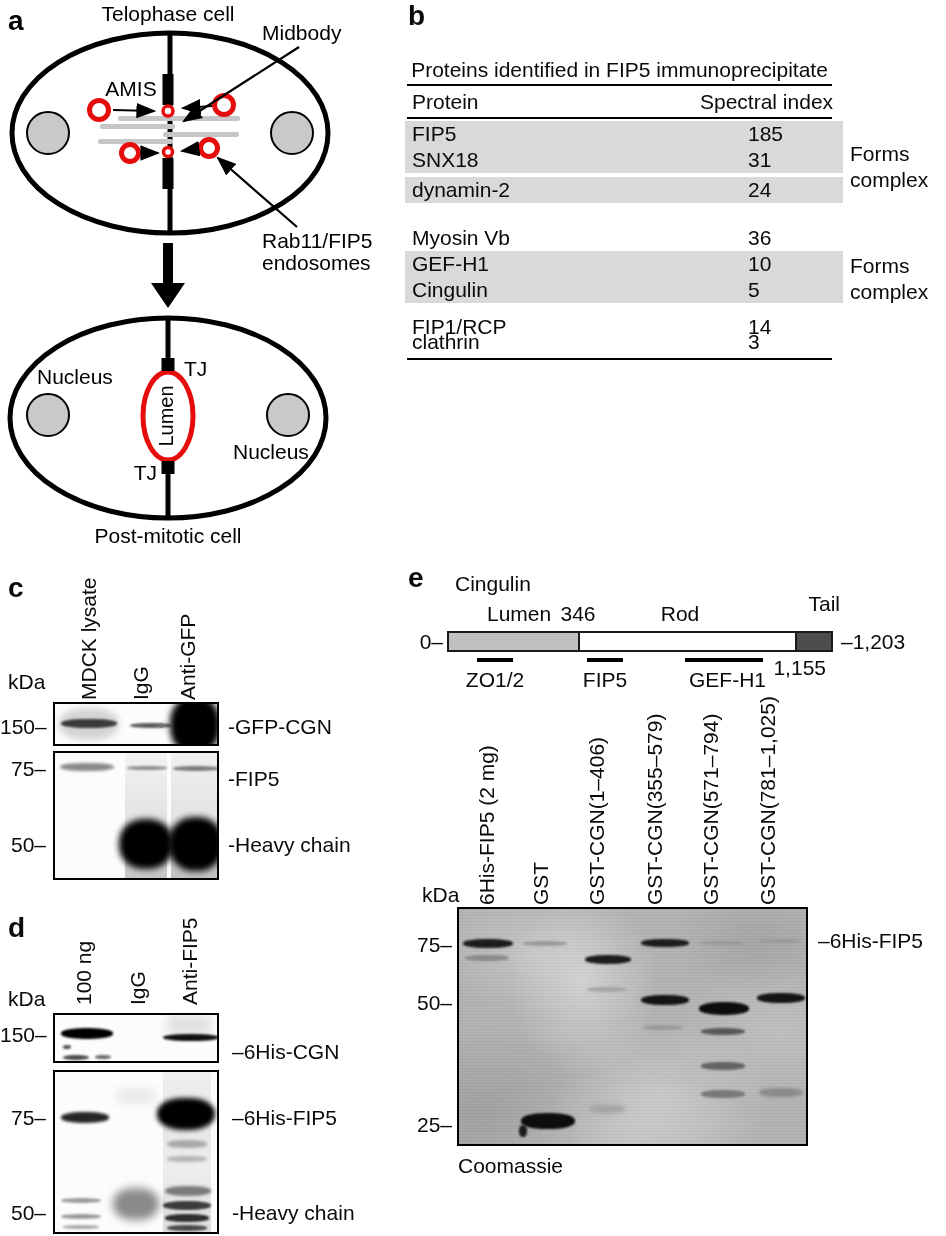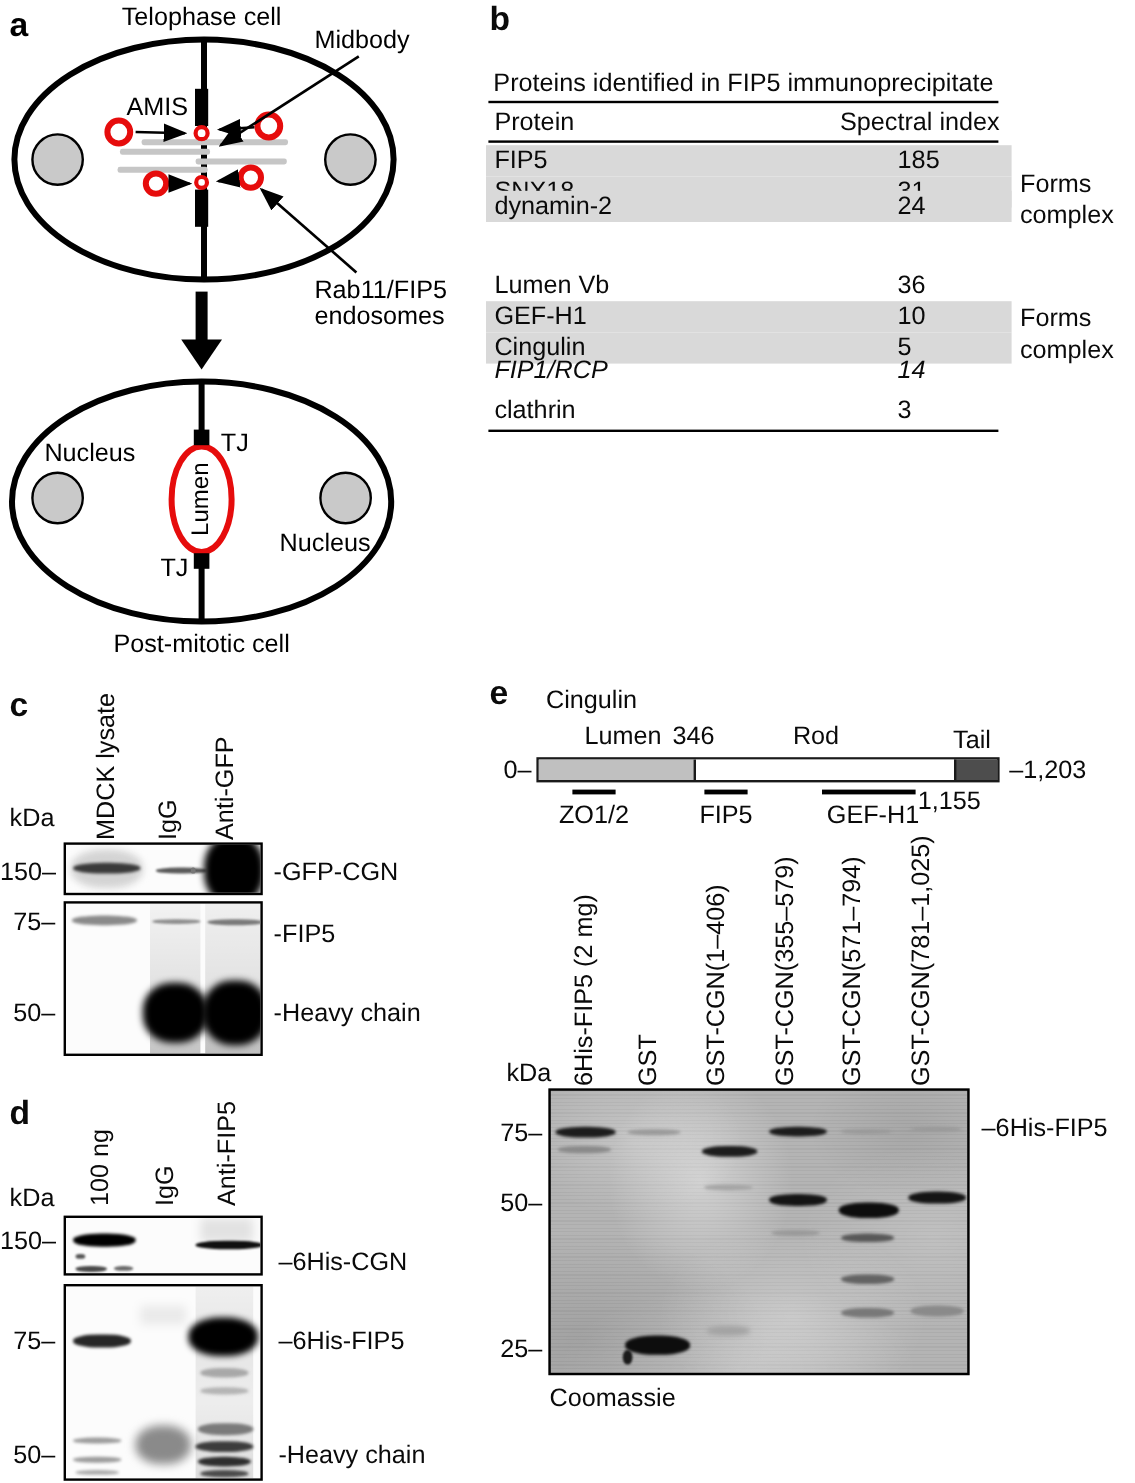--- a/index.html
+++ b/index.html
@@ -116,37 +116,37 @@
     <div class="tbl-line" style="top:117px;"></div>
 
     <div class="prow shaded" style="top:121px;">
       <span class="pname">FIP5</span>
       <span class="pval">185</span>
     </div>
     <div class="prow shaded" style="top:147px;">
       <span class="pname">SNX18</span>
       <span class="pval">31</span>
     </div>
-    <div class="prow shaded" style="top:159px;padding-left:48px;">
+    <div class="prow shaded" style="top:177px;padding-left:48px;">
       <span class="pname">dynamin-2</span>
       <span class="pval">24</span>
     </div>
     <div class="prow" style="top:225px;">
-      <span class="pname">Lumen Vb</span>
+      <span class="pname">Myosin Vb</span>
       <span class="pval">36</span>
     </div>
     <div class="prow shaded" style="top:251px;">
       <span class="pname">GEF-H1</span>
       <span class="pval">10</span>
     </div>
     <div class="prow shaded" style="top:277px;">
       <span class="pname">Cingulin</span>
       <span class="pval">5</span>
     </div>
-    <div class="prow" style="top:296px;font-style:italic;">
+    <div class="prow" style="top:314px;">
       <span class="pname">FIP1/RCP</span>
       <span class="pval">14</span>
     </div>
     <div class="prow" style="top:329px;">
       <span class="pname">clathrin</span>
       <span class="pval">3</span>
     </div>
 
     <div class="tbl-line" style="top:358px;"></div>
 
@@ -236,30 +236,30 @@
     <div class="lbl" style="left:232px;top:311px;">-Heavy chain</div>
   </div>
 
   <div class="abs" style="left:400px;top:560px;width:546px;height:676px;">
     <div class="panel-letter" style="left:8px;top:2px;">e</div>
     <div class="lbl" style="left:55px;top:12px;">Cingulin</div>
 
     <div class="lbl" style="left:87px;top:42px;width:60px;text-align:center;">Lumen</div>
     <div class="lbl" style="left:148px;top:42px;width:60px;text-align:center;">346</div>
     <div class="lbl" style="left:250px;top:42px;width:60px;text-align:center;">Rod</div>
-    <div class="lbl" style="left:380px;top:45px;width:60px;text-align:center;">Tail</div>
+    <div class="lbl" style="left:380px;top:32px;width:60px;text-align:right;">Tail</div>
 
     <div class="domain-bar" style="left:47px;top:71px;width:386px;height:21px;">
       <div class="dseg" style="width:131px;background:#c0c0c0;border-right:2px solid #1a1a1a;"></div>
       <div class="dseg" style="flex:1;background:#fff;"></div>
       <div class="dseg" style="width:36px;background:#4d4d4d;border-left:2px solid #1a1a1a;"></div>
     </div>
     <div class="lbl" style="left:8px;top:70px;width:35px;text-align:right;">0–</div>
     <div class="lbl" style="left:441px;top:70px;">–1,203</div>
-    <div class="lbl" style="left:356px;top:96px;width:70px;text-align:center;">1,155</div>
+    <div class="lbl" style="left:356px;top:96px;width:70px;text-align:right;">1,155</div>
 
     <div class="site-bar" style="left:77px;top:98px;width:36px;"></div>
     <div class="site-bar" style="left:187px;top:98px;width:36px;"></div>
     <div class="site-bar" style="left:285px;top:98px;width:78px;"></div>
     <div class="lbl" style="left:60px;top:108px;width:70px;text-align:center;">ZO1/2</div>
     <div class="lbl" style="left:170px;top:108px;width:70px;text-align:center;">FIP5</div>
     <div class="lbl" style="left:289px;top:108px;width:70px;text-align:center;">GEF-H1</div>
 
     <div class="vlabel" style="left:99px;top:321px;">6His-FIP5 (2 mg)</div>
     <div class="vlabel" style="left:153px;top:321px;">GST</div>

